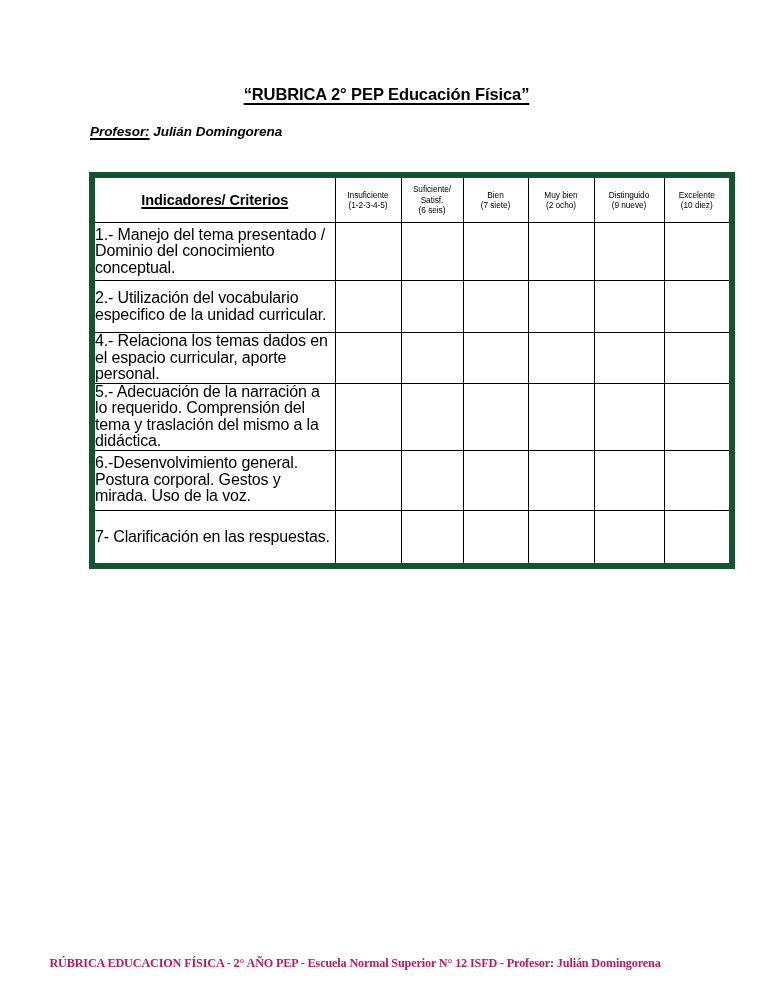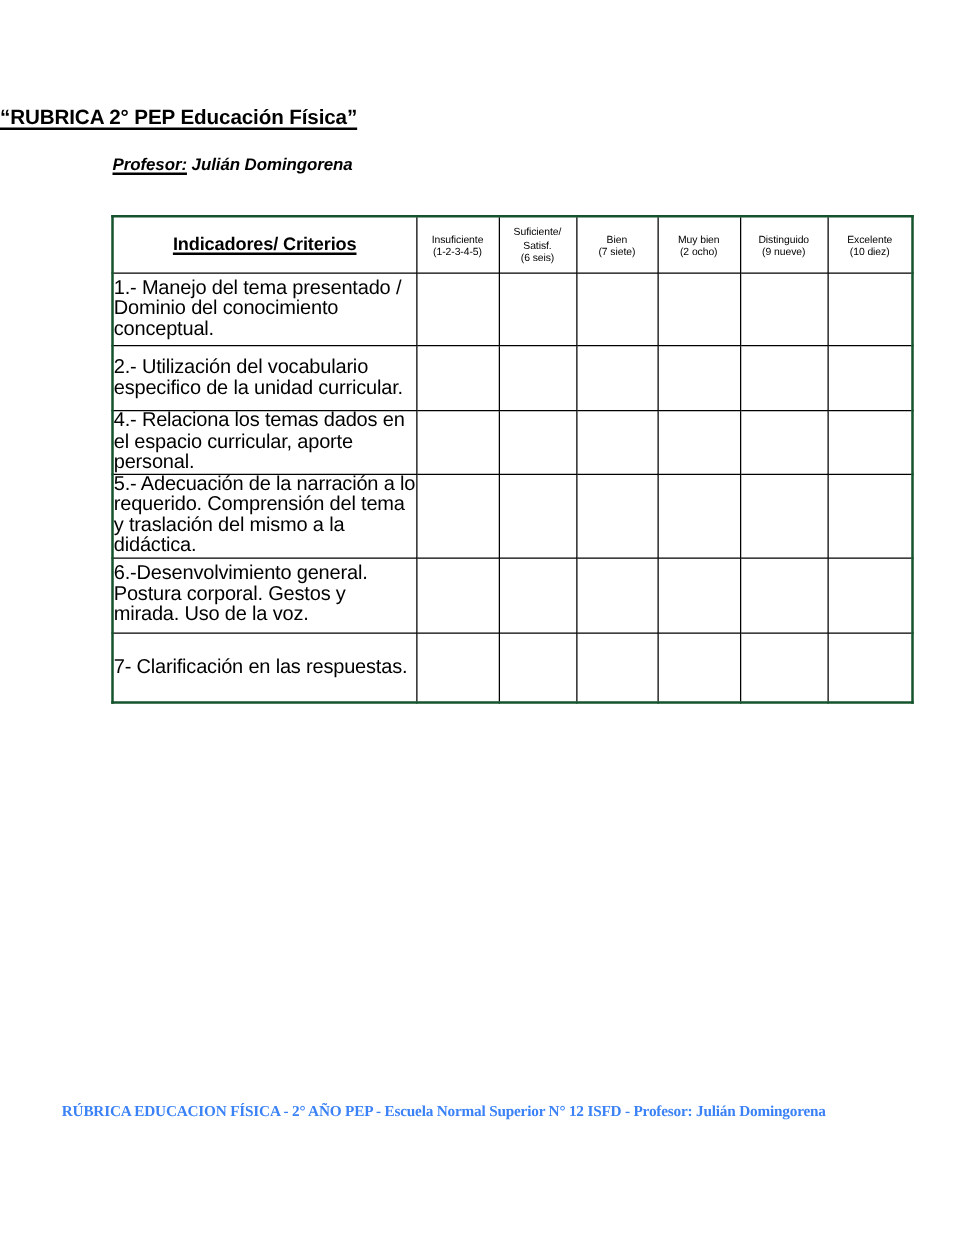--- a/index.html
+++ b/index.html
@@ -19,21 +19,21 @@
     overflow: hidden;
     box-sizing: border-box;
   }
 
   
   .doc-title {
     position: absolute;
     top: 85px;
     left: 0;
     width: 773px;
-    text-align: left;
+    text-align: center;
     font-size: 16.5px;
     font-weight: bold;
     letter-spacing: -0.1px;
     color: #000;
   }
   .doc-title .u {
     text-decoration: underline;
     text-underline-offset: 3px;
     text-decoration-thickness: 2px;
   }
@@ -58,21 +58,21 @@
   .rubric-wrap {
     position: absolute;
     top: 172px;
     left: 89px;
     width: 640px;
   }
   table.rubric {
     border-collapse: collapse;
     table-layout: fixed;
     width: 640px;
-    border: 2px solid #14532d;
+    border: 6px solid #14532d;
   }
   table.rubric td, table.rubric th {
     border: 1px solid #000;
     vertical-align: middle;
     padding: 0;
     background: #fff;
   }
 
   
   .hdr-indic {
@@ -110,29 +110,29 @@
     text-align: left;
     vertical-align: middle;
   }
   td.rating-cell {
     background: #fff;
   }
 
   
   .footer {
     position: absolute;
-    top: 882px;
+    top: 956px;
     left: 0;
     width: 710px;
     text-align: center;
     font-family: "Liberation Serif", serif;
     font-weight: bold;
     font-size: 12.2px;
     letter-spacing: -0.15px;
-    color: #3b82f6;
+    color: #be185d;
     white-space: nowrap;
   }
 </style>
 </head>
 <body>
 
 <div class="page">
 
   <div class="doc-title">
     <span class="u">“RUBRICA 2° PEP Educación Física”</span>

